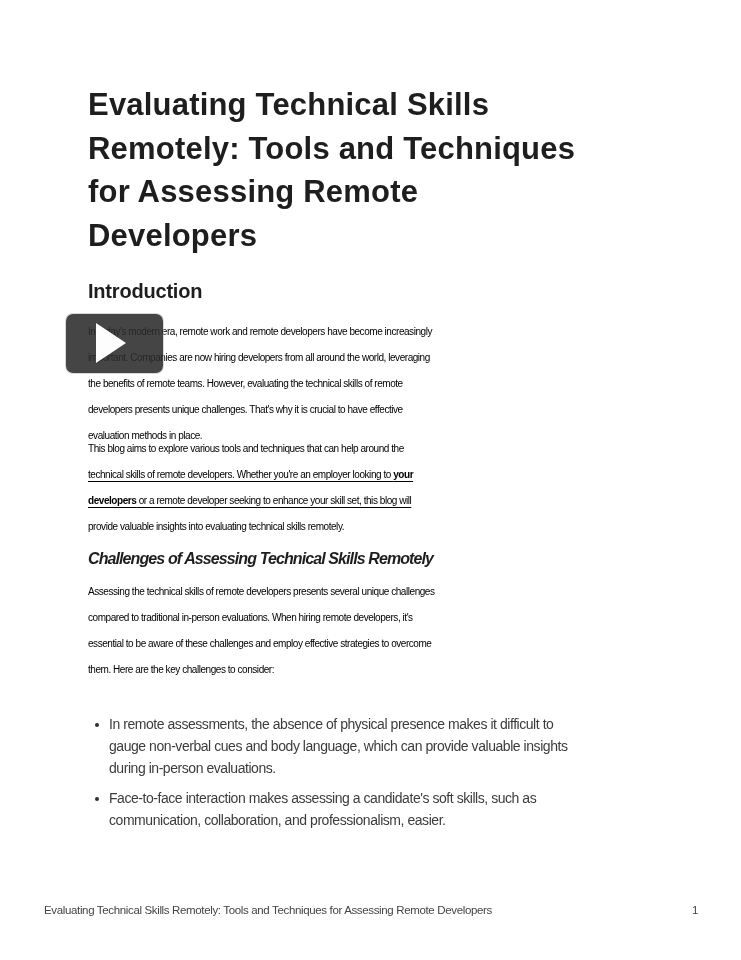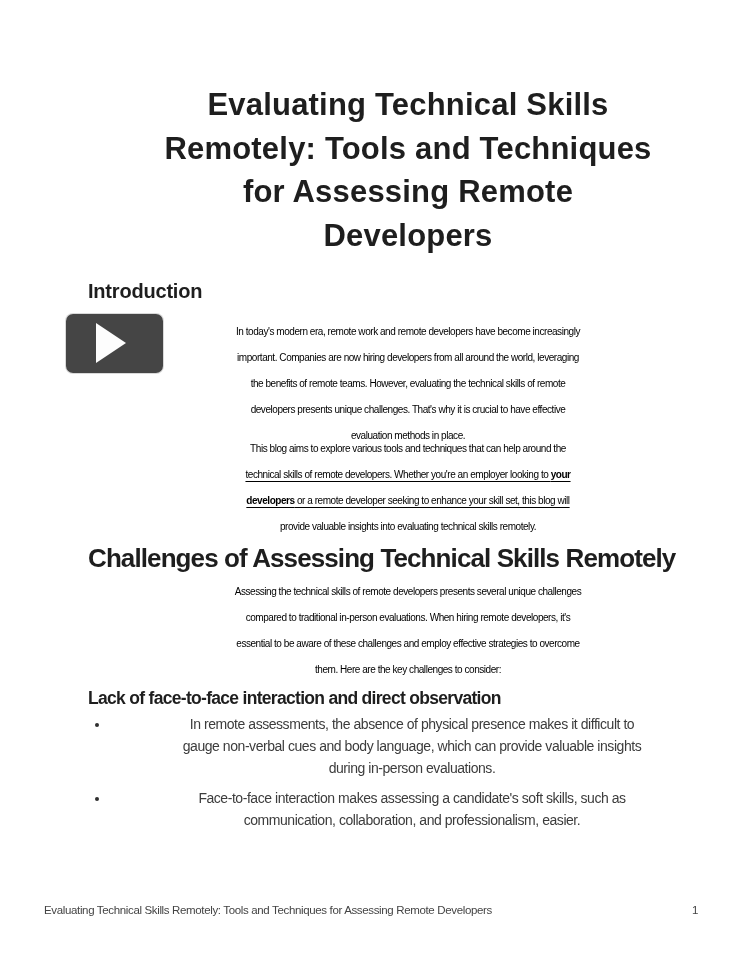--- a/index.html
+++ b/index.html
@@ -1,15 +1,15 @@
 <!DOCTYPE html>
 <html><head>
 <meta charset="utf-8">
 <style>
-  * { margin: 0; padding: 0; box-sizing: border-box; text-align: center; }
+  * { margin: 0; padding: 0; box-sizing: border-box; }
   html, body { background: #ffffff; }
   body { font-family: "Liberation Sans", sans-serif; }
 
   .page {
     position: relative;
     width: 741px;
     height: 960px;
     background: #ffffff;
     overflow: hidden;
   }
@@ -46,25 +46,26 @@
   }
 
   .p-intro { top: 319px; }
   .p-aims  { top: 436px; }
 
   .p-aims span[data-underline="1"] { text-decoration: underline; text-underline-offset: 3px; }
   .p-aims span[data-bold="1"] { font-weight: bold; }
 
   .h-challenges {
     top: 545px;
-    font-size: 26px;
+    font-size: 16px;
     font-weight: bold;
     line-height: 27px;
     letter-spacing: -0.9px;
     color: #1e1e1e;
+    font-style: italic;
   }
 
   .p-challenges { top: 579px; }
 
   .h-lack {
     top: 687px;
     font-size: 17.5px;
     font-weight: bold;
     line-height: 22px;
     letter-spacing: -0.7px;
@@ -166,21 +167,20 @@
 <span data-bold="1" data-underline="1">developers</span><span data-underline="1"> or a remote developer seeking to enhance your skill set, this blog will</span>
 <span>provide valuable insights into evaluating technical skills remotely.</span></p>
 
   <h2 class="abs h-challenges">Challenges of Assessing Technical Skills Remotely</h2>
 
   <p class="abs body-text p-challenges">Assessing the technical skills of remote developers presents several unique challenges
 compared to traditional in-person evaluations. When hiring remote developers, it's
 essential to be aware of these challenges and employ effective strategies to overcome
 them. Here are the key challenges to consider:</p>
 
-  <h3 class="abs h-lack">Lack of face-to-face interaction and direct observation</h3>
 
   <div class="bullet-item b1">
     <span class="bullet-dot"></span>
     <span class="bullet-text">In remote assessments, the absence of physical presence makes it difficult to
 gauge non-verbal cues and body language, which can provide valuable insights
 during in-person evaluations.</span>
   </div>
 
   <div class="bullet-item b2">
     <span class="bullet-dot"></span>

